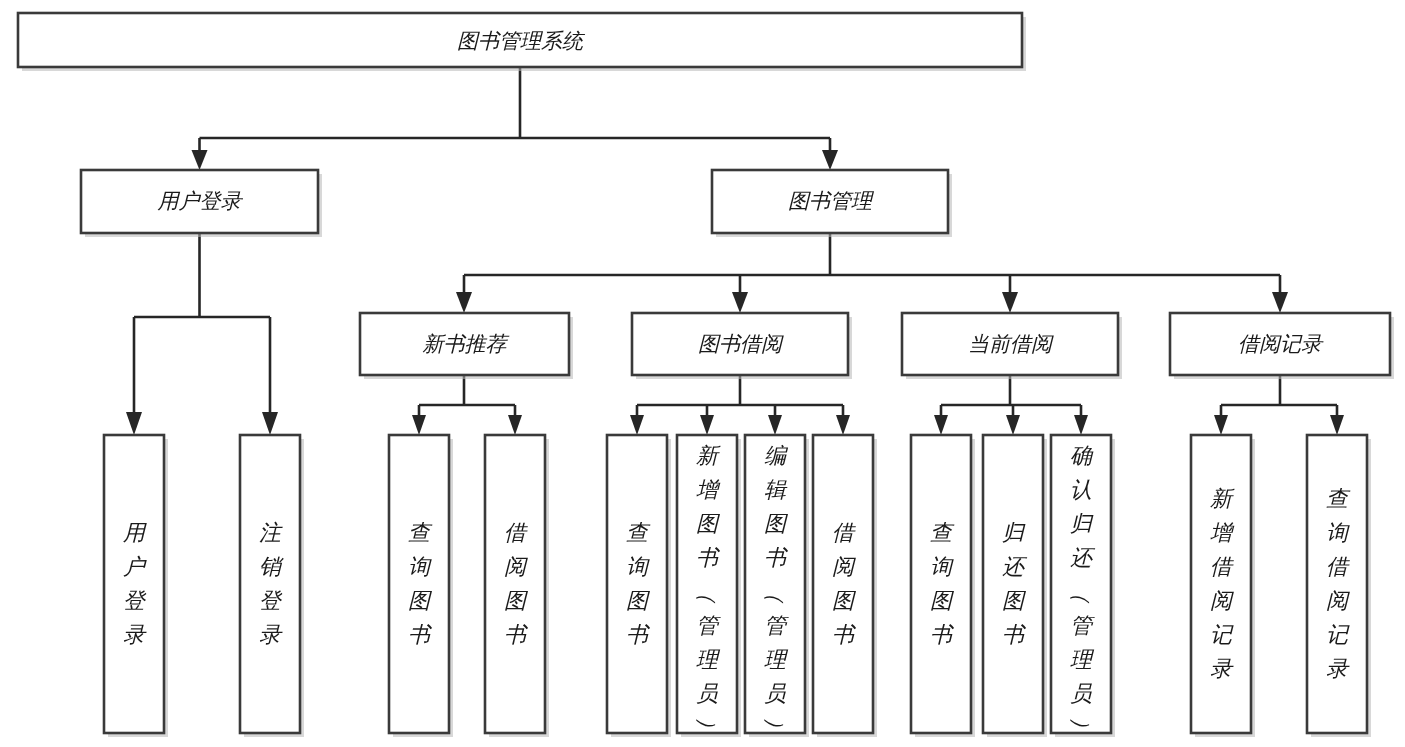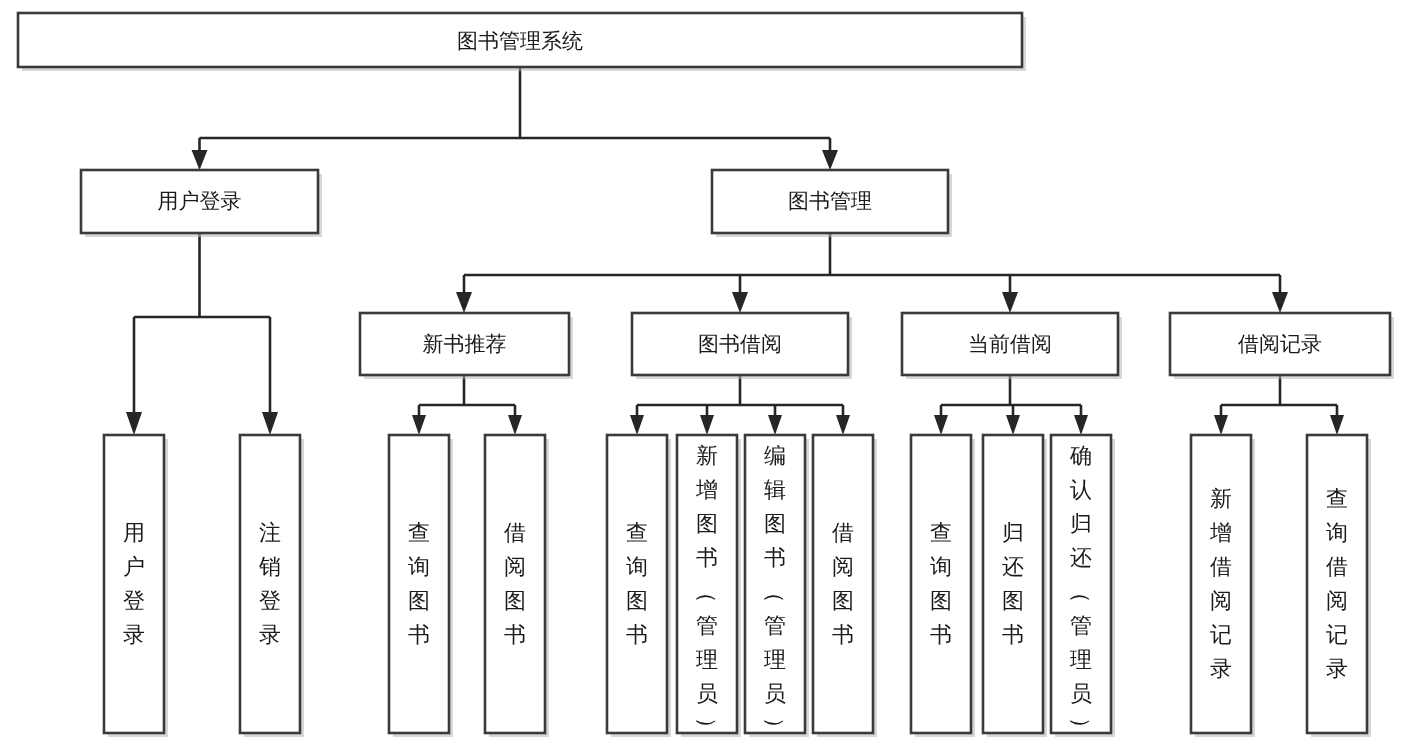--- a/index.html
+++ b/index.html
@@ -10,20 +10,21 @@
   body {
     width: 1405px;
     height: 747px;
     font-family: "DejaVu Sans", "Liberation Sans", sans-serif;
     overflow: hidden;
   }
   #diagram-root {
     position: relative;
     width: 1405px;
     height: 649px;
+    font-style: italic;
   }
   svg.flow {
     position: absolute;
     top: 0;
     left: 0;
     width: 1405px;
     height: 747px;
     display: block;
   }
   .node-rect {

